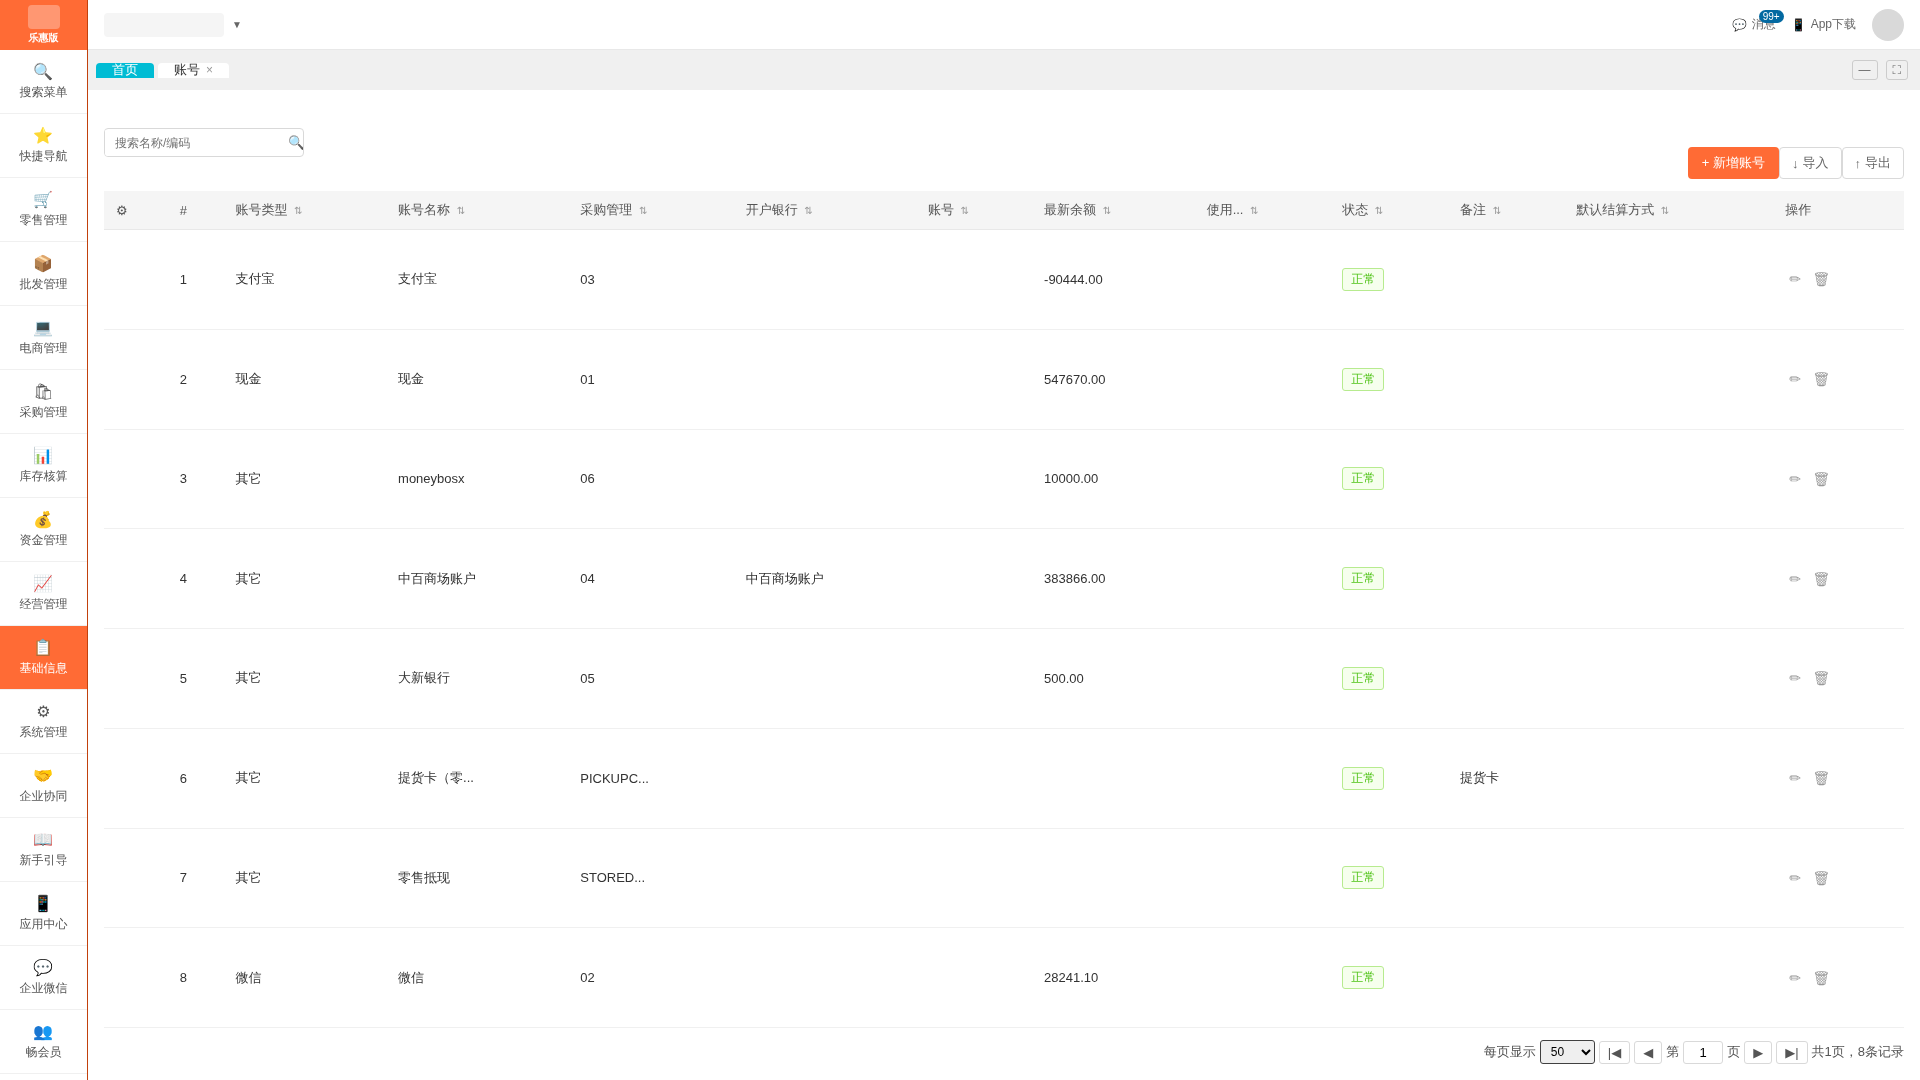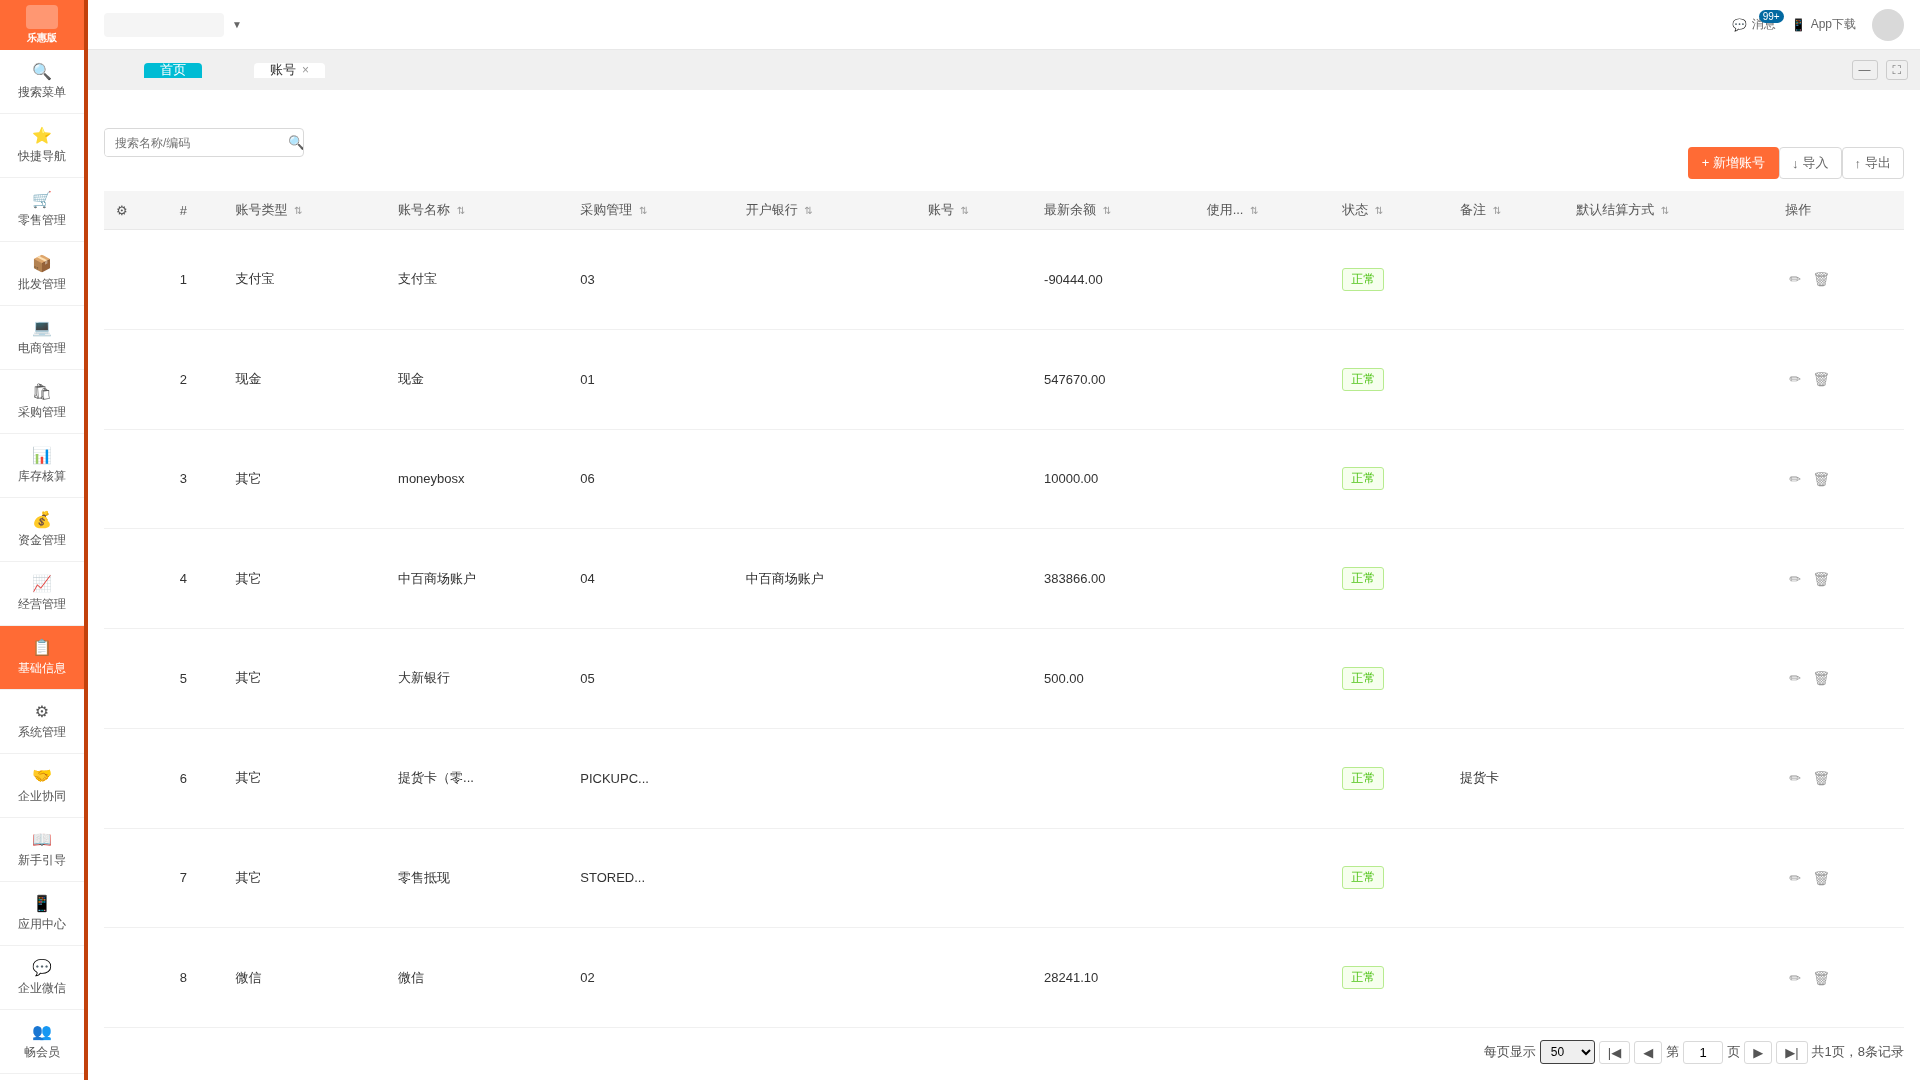--- a/index.html
+++ b/index.html
@@ -4,21 +4,21 @@
   <style>
     * { box-sizing: border-box; margin: 0; padding: 0; }
     body { font-family: "Microsoft YaHei", "PingFang SC", sans-serif; font-size: 13px; background: #f5f5f5; display: flex; height: 1080px; width: 1920px; overflow: hidden; }
 
     
     .sidebar {
       width: 88px;
       background: #fff;
       display: flex;
       flex-direction: column;
-      border-right: 4px solid #c2410c;
+      border-right: 1px solid #c2410c;
       flex-shrink: 0;
     }
     .sidebar-logo {
       background: #ff6b35;
       height: 50px;
       display: flex;
       align-items: center;
       justify-content: center;
       color: white;
       font-size: 11px;
@@ -122,21 +122,20 @@
     }
     .tab {
       height: 15px;
       padding: 0 16px;
       display: flex;
       align-items: center;
       gap: 6px;
       border-radius: 4px 4px 0 0;
       cursor: pointer;
       font-size: 13px;
-      margin-left: 48px;
     }
     .tab.default-tab {
       background: #00bcd4;
       color: white;
       border-bottom: none;
     }
     .tab.active-tab {
       background: white;
       color: #333;
     }

